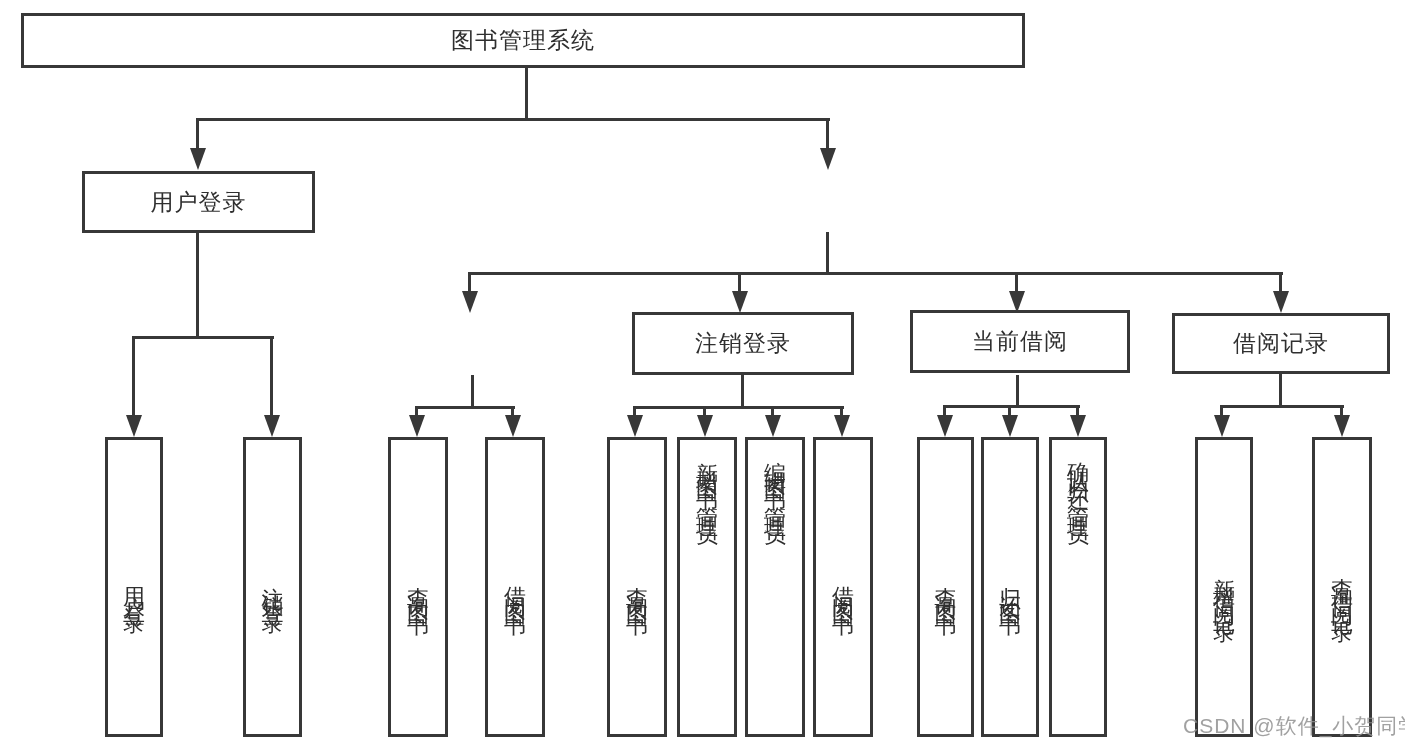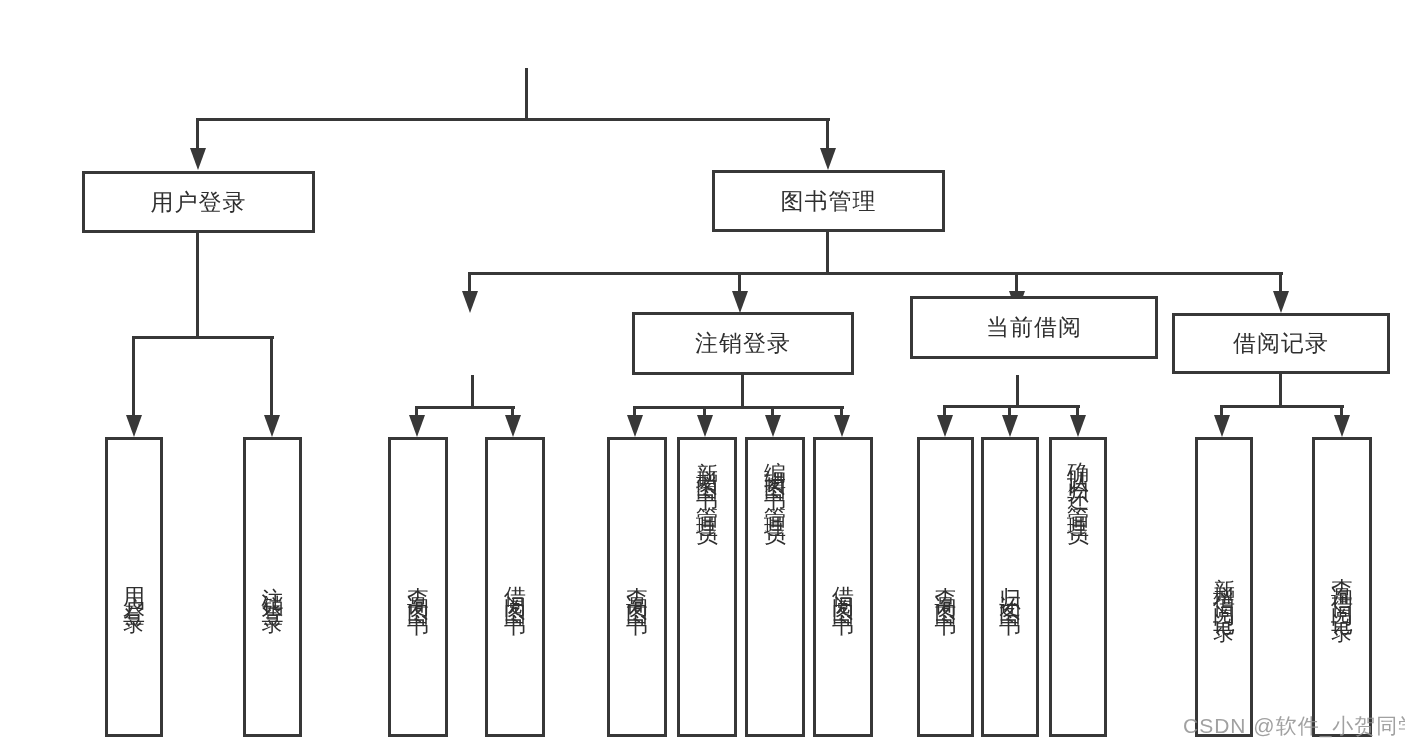--- a/index.html
+++ b/index.html
@@ -29,34 +29,34 @@
   .watermark{
     position:absolute;left:1183px;top:712px;z-index:5;
     font-size:21px;letter-spacing:1px;color:rgba(145,145,145,0.85);white-space:nowrap;
   }
 </style>
 </head>
 <body>
 
 <div id="canvas">
 
+  <div class="box hbox" style="left:21px;top:13px;width:1004px;height:55px">
+    <span>图书管理系统</span>
+  </div>
 
   <div class="vl" style="left:525px;top:68px;height:53px"></div>
   <div class="hl" style="left:197px;top:118px;width:633px"></div>
 
   <div class="vl" style="left:196px;top:118px;height:32px"></div>
   <div class="ah" style="left:190px;top:148px"></div>
   <div class="vl" style="left:826px;top:118px;height:32px"></div>
   <div class="ah" style="left:820px;top:148px"></div>
 
   <div class="box hbox" style="left:82px;top:171px;width:233px;height:62px">
     <span>用户登录</span>
-  </div>
-  <div class="box hbox" style="left:712px;top:170px;width:233px;height:62px">
-    <span>图书管理</span>
   </div>
 
   <div class="vl" style="left:196px;top:233px;height:106px"></div>
   <div class="hl" style="left:132px;top:336px;width:142px"></div>
   <div class="vl" style="left:132px;top:336px;height:81px"></div>
   <div class="ah" style="left:126px;top:415px"></div>
   <div class="vl" style="left:270px;top:336px;height:81px"></div>
   <div class="ah" style="left:264px;top:415px"></div>
 
   <div class="vl" style="left:826px;top:232px;height:43px"></div>
@@ -66,21 +66,21 @@
   <div class="vl" style="left:738px;top:272px;height:21px"></div>
   <div class="ah" style="left:732px;top:291px"></div>
   <div class="vl" style="left:1015px;top:272px;height:21px"></div>
   <div class="ah" style="left:1009px;top:291px"></div>
   <div class="vl" style="left:1279px;top:272px;height:21px"></div>
   <div class="ah" style="left:1273px;top:291px"></div>
 
   <div class="box hbox" style="left:632px;top:312px;width:222px;height:63px">
     <span>注销登录</span>
   </div>
-  <div class="box hbox" style="left:910px;top:296px;width:248px;height:63px">
+  <div class="box hbox" style="left:910px;top:310px;width:220px;height:63px">
     <span>当前借阅</span>
   </div>
   <div class="box hbox" style="left:1172px;top:313px;width:218px;height:61px">
     <span>借阅记录</span>
   </div>
 
   <div class="vl" style="left:471px;top:375px;height:34px"></div>
   <div class="hl" style="left:415px;top:406px;width:100px"></div>
   <div class="vl" style="left:415px;top:406px;height:12px"></div>
   <div class="ah" style="left:409px;top:415px"></div>

